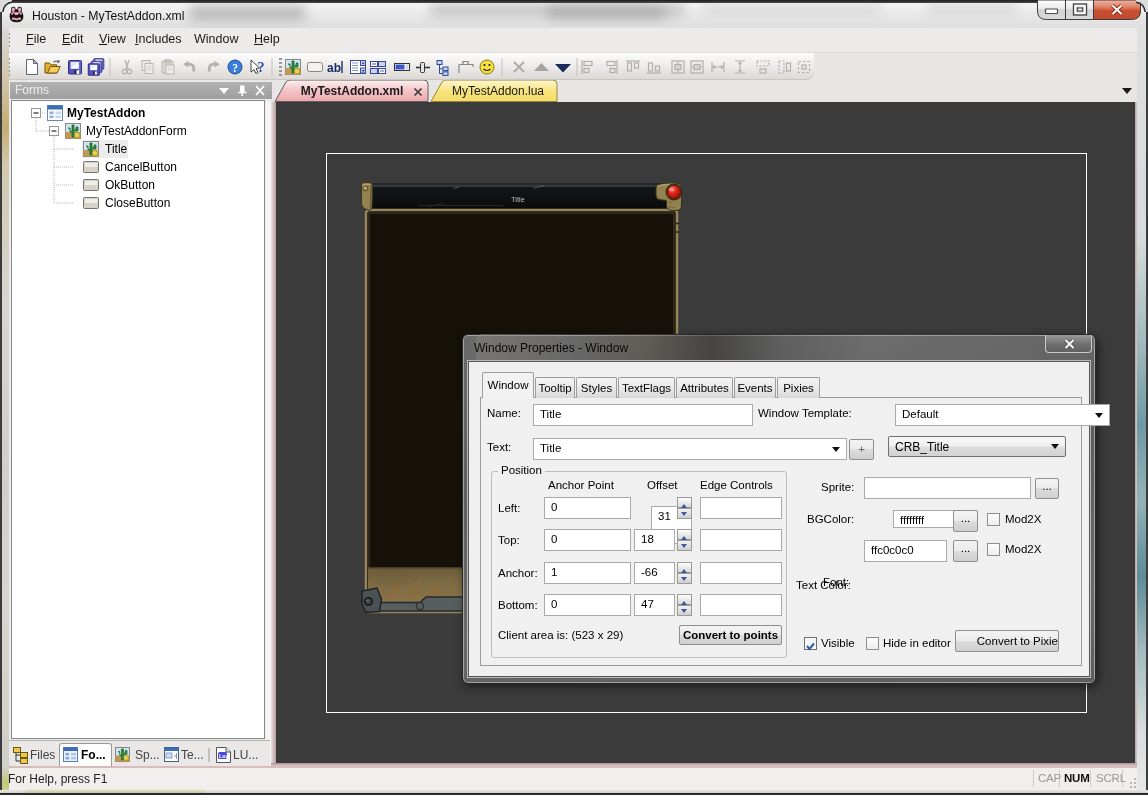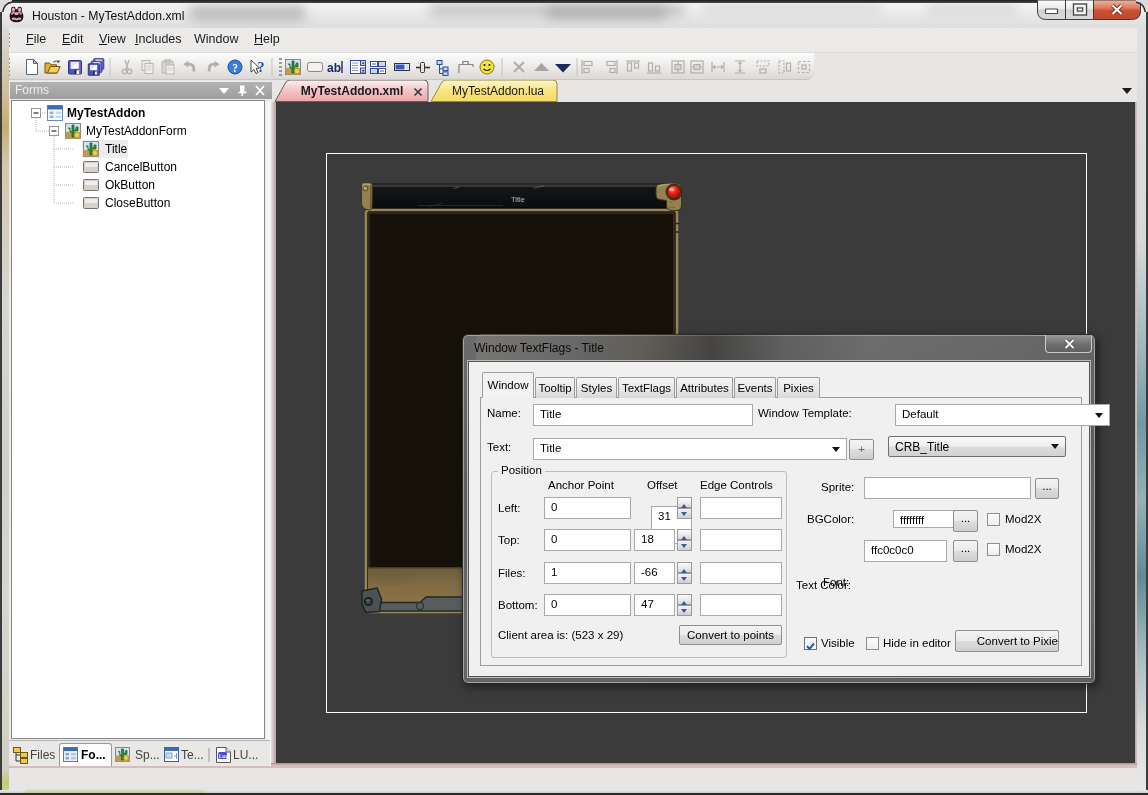--- a/index.html
+++ b/index.html
@@ -480,21 +480,21 @@
       <circle cx="316" cy="12" r="7.8" fill="#756740" stroke="#352c15" stroke-width="1.2"></circle>
       <circle cx="316" cy="12" r="6.6" fill="url(#gem)" stroke="#5c0a05" stroke-width="0.8"></circle>
       <ellipse cx="313.5" cy="9.5" rx="2.4" ry="1.8" fill="#ff9d90" opacity="0.85"></ellipse>
 
       <path d="M316.5 43.5 L321.5 43.5 M316.5 52 L321.5 52" stroke="#2e2817" stroke-width="1.3"></path>
     </svg>
   </div>
   <div id="dialog" class="abs" style="left:462px;top:334px;width:634px;height:350px;">
     <div class="abs" style="left:0;top:0;width:634px;height:350px;border-radius:6px;background:linear-gradient(175deg,#6b6b6b,#5e5e5e 40%,#6a6a6a 75%,#5d5d5d);border:1px solid #2a2a2a;box-sizing:border-box;box-shadow:inset 0 0 0 1px rgba(255,255,255,0.4), 2px 3px 8px rgba(0,0,0,0.5);"></div>
     <div class="abs" style="left:14px;top:0;width:560px;height:26px;background:linear-gradient(90deg,rgba(135,130,122,0.5) 0%,rgba(95,95,95,0.15) 18%,rgba(80,70,55,0.35) 30%,rgba(35,33,30,0.5) 42%,rgba(70,70,70,0.25) 55%,rgba(125,125,125,0.22) 70%,rgba(110,110,110,0.15) 100%);border-radius:6px 0 0 0;"></div>
-    <div class="abs" style="left:12px;top:7px;font-size:12px;color:#0b0b0b;">Window TextFlags - Title</div>
+    <div class="abs" style="left:12px;top:7px;font-size:12px;color:#0b0b0b;">Window Properties - Window</div>
     <div class="abs" style="left:583px;top:1px;width:47px;height:18px;border-radius:0 0 4px 4px;background:linear-gradient(#999,#6f6f6f 55%,#606060);border:1px solid #c9c9c9;border-top:none;box-sizing:border-box;">
       <svg style="position:absolute;left:18px;top:4px" width="11" height="10" viewBox="0 0 11 10">
           <path d="M1.5 1 L9.5 9 M9.5 1 L1.5 9" stroke="#4a4a4a" stroke-width="3.6" fill="none"></path>
           <path d="M1.5 1 L9.5 9 M9.5 1 L1.5 9" stroke="#fdfdfd" stroke-width="2" fill="none"></path>
         </svg>
     </div>
     <div class="abs" id="dlgc" style="left:6px;top:27px;width:622px;height:316px;background:#f0f0f0;border:1px solid #565656;box-sizing:border-box;box-shadow:0 0 0 1px rgba(255,255,255,0.55);">
 
       <div class="abs" style="left:11px;top:35px;width:600px;height:267px;border:1px solid #9d9d9d;background:#f0f0f0;"></div>
 
@@ -527,21 +527,21 @@
         <div class="abs" style="right:6px;top:7px;border:4px solid transparent;border-top:5px solid #111;"></div>
       </div>
 
       <div class="abs" style="left:22px;top:109px;width:294px;height:185px;border:1px solid #bdbdbd;border-radius:3px;"></div>
       <div class="lbl" style="left:29px;top:102px;background:#f0f0f0;padding:0 3px;">Position</div>
       <div class="lbl" style="left:79px;top:117px;">Anchor Point</div>
       <div class="lbl" style="left:178px;top:117px;">Offset</div>
       <div class="lbl" style="left:231px;top:117px;">Edge Controls</div>
       <div class="lbl" style="left:29px;top:140px;">Left:</div>
       <div class="lbl" style="left:29px;top:172px;">Top:</div>
-      <div class="lbl" style="left:29px;top:205px;">Files:</div>
+      <div class="lbl" style="left:29px;top:205px;">Anchor:</div>
       <div class="lbl" style="left:29px;top:237px;">Bottom:</div>
       <div class="tb" style="left:75px;top:135px;width:87px;height:22px;">
           <span>0</span>
         </div>
       <div class="tb" style="left:165px;top:144px;width:41px;height:38px;margin-left:17px;">
           <span>31</span>
         </div>
       <div class="tb" style="left:75px;top:167px;width:87px;height:22px;">
           <span>0</span>
         </div>
@@ -574,21 +574,21 @@
         </div>
       <div class="spin" style="left:208px;top:232px;">
           <i></i>
           <b></b>
         </div>
       <div class="tb" style="left:231px;top:135px;width:82px;height:22px;"></div>
       <div class="tb" style="left:231px;top:167px;width:82px;height:22px;"></div>
       <div class="tb" style="left:231px;top:200px;width:82px;height:22px;"></div>
       <div class="tb" style="left:231px;top:232px;width:82px;height:22px;"></div>
       <div class="lbl" style="left:29px;top:267px;">Client area is: (523 x 29)</div>
-      <div class="btn" style="left:210px;top:263px;width:103px;height:20px;line-height:18px;">Convert to points</div>
+      <div class="btn" style="left:210px;top:263px;width:103px;height:20px;line-height:18px;font-weight:bold;">Convert to points</div>
 
       <div class="lbl" style="left:352px;top:119px;">Sprite:</div>
       <div class="tb" style="left:395px;top:115px;width:167px;height:22px;"></div>
       <div class="btn" style="left:566px;top:116px;width:24px;height:21px;line-height:14px;">...</div>
       <div class="lbl" style="left:338px;top:151px;">BGColor:</div>
       <div class="tb" style="left:403px;top:148px;width:83px;height:18px;margin-left:21px;">
           <span>ffffffff</span>
         </div>
       <div class="btn" style="left:484px;top:148px;width:25px;height:22px;line-height:15px;">...</div>
       <div class="chk" style="left:518px;top:151px;"></div>
@@ -657,20 +657,39 @@
 
       <g transform="translate(207,3)">
         <path d="M0.5 0.5 L10 0.5 L14.5 5 L14.5 15.5 L0.5 15.5 Z" fill="#fff" stroke="#555"></path>
         <path d="M10 0.5 L10 5 L14.5 5" fill="#d8e4f0" stroke="#555"></path>
         <rect x="2" y="5" width="9" height="7" rx="1.5" fill="#4a4ad8"></rect>
         <text x="3" y="10.5" font-size="5.5" fill="#fff" font-family="Liberation Sans" font-weight="bold">Lua</text>
       </g>
     </svg>
   </div>
   <div class="abs" id="bottombar"></div>
+  <div class="abs" id="statusbar">
+      <div class="abs" style="left:6px;top:4px">For Help, press F1</div>
+    <div class="abs" style="left:1031px;top:2px;width:1px;height:17px;background:#cfccc9"></div>
+    <div class="abs" style="left:1057px;top:2px;width:1px;height:17px;background:#cfccc9"></div>
+    <div class="abs" style="left:1088px;top:2px;width:1px;height:17px;background:#cfccc9"></div>
+    <div class="abs" style="left:1120px;top:2px;width:1px;height:17px;background:#cfccc9"></div>
+    <div class="abs st" style="left:1036px;top:4px;color:#9a9896">CAP</div>
+    <div class="abs st" style="left:1062px;top:4px;color:#111;font-weight:bold">NUM</div>
+    <div class="abs st" style="left:1094px;top:4px;color:#9a9896">SCRL</div>
+    <svg class="abs" style="left:1126px;top:10px" width="10" height="10">
+        <g fill="#b8b5b2">
+          <rect x="6" y="0" width="2" height="2"></rect>
+          <rect x="6" y="4" width="2" height="2"></rect>
+          <rect x="6" y="8" width="2" height="2"></rect>
+          <rect x="2" y="4" width="2" height="2"></rect>
+          <rect x="2" y="8" width="2" height="2"></rect>
+        </g>
+      </svg>
+  </div>
   <div class="abs" id="leftborder"></div>
   <div class="abs" id="leftglass"></div>
   <div class="abs" id="rightborder"></div>
   <div class="abs" id="rightglass"></div>
   <div class="abs" id="bottomborder"></div>
     <div class="abs" id="bottomgreen"></div>
   <div class="abs" id="bottomedge"></div>
   <svg class="abs" style="left:0;top:0" width="12" height="12" viewBox="0 0 12 12">
       <path d="M0 0 L12 0 L12 1.5 Q3.5 2.5 2 12 L0 12 Z" fill="#dcdcdc"></path>
       <path d="M12 1.5 Q3.5 2.5 2 12 L3.5 12 Q4.5 4 12 3 Z" fill="#2a2a2a"></path>

